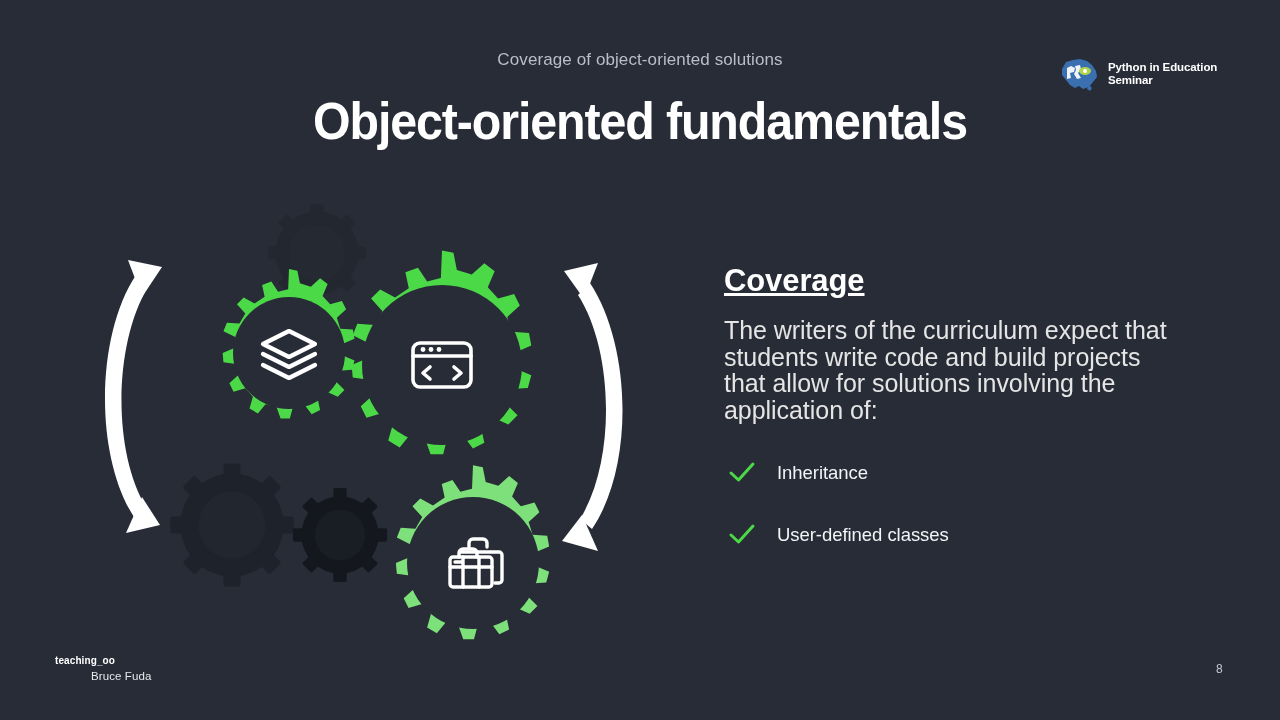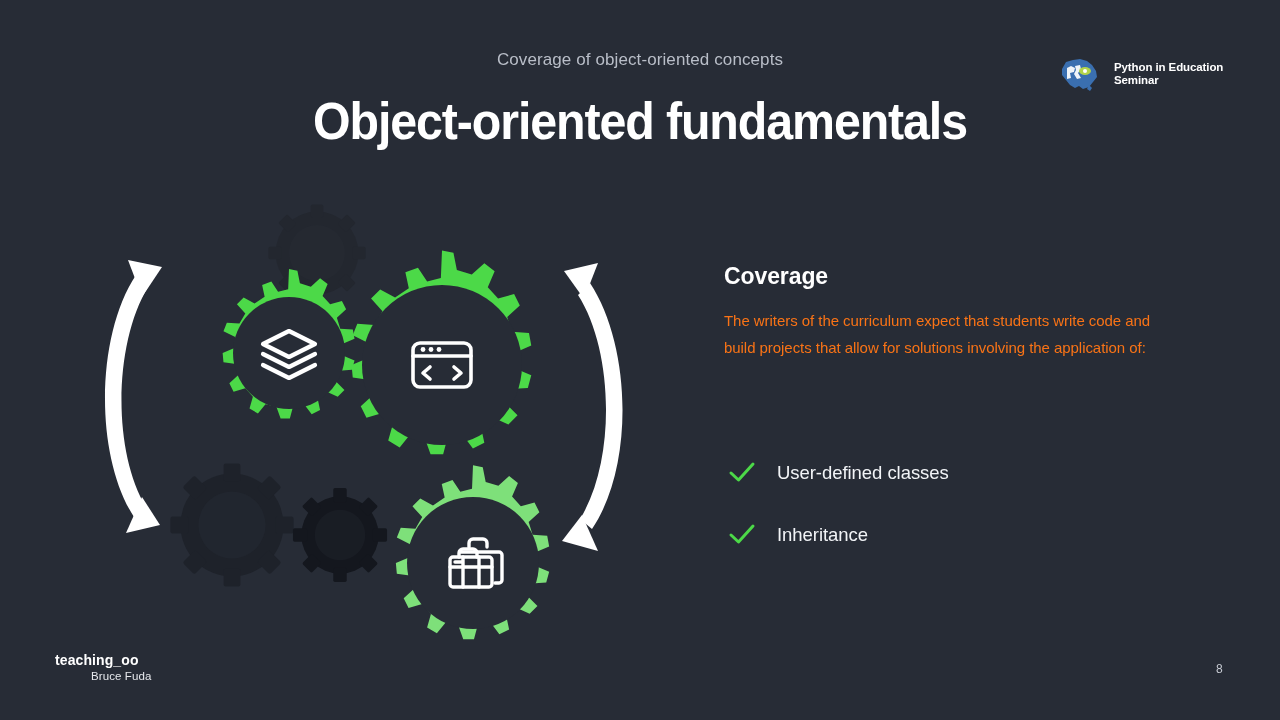--- a/index.html
+++ b/index.html
@@ -44,21 +44,21 @@
     transform: scaleX(0.93);
   }
 
   
   .logo {
     position: absolute;
     top: 56px;
     left: 1056px;
     display: flex;
     align-items: center;
-    gap: 14px;
+    gap: 8px;
   }
   .logo-mark { width: 44px; height: 36px; display: block; }
   .logo-text {
     color: #ffffff;
     font-size: 11.5px;
     font-weight: bold;
     line-height: 13.5px;
     letter-spacing: -0.1px;
     white-space: pre-line;
   }
@@ -74,30 +74,31 @@
   .gear-art svg { width: 100%; height: 100%; display: block; }
 
   
   .right-col {
     position: absolute;
     left: 724px;
     top: 263px;
     width: 470px;
   }
   .coverage-heading {
-    font-size: 23px;
+    font-size: 31px;
     font-weight: bold;
     color: #ffffff;
     letter-spacing: -0.1px;
+    text-decoration: underline;
   }
   .coverage-body {
     margin-top: 18px;
-    font-size: 15px;
+    font-size: 25px;
     line-height: 26.5px;
-    color: #f97316;
+    color: #e5e5e5;
     letter-spacing: -0.05px;
     max-width: 452px;
   }
 
   .check-list {
     position: absolute;
     left: 725px;
     top: 450px;
     width: 460px;
   }
@@ -124,21 +125,21 @@
   }
 
   
   .footer {
     position: absolute;
     left: 55px;
     top: 653px;
     line-height: 15.5px;
   }
   .footer-title {
-    font-size: 14px;
+    font-size: 10px;
     font-weight: bold;
     color: #ffffff;
     letter-spacing: 0.1px;
   }
   .footer-author {
     font-size: 11.5px;
     color: #e6e8ec;
     letter-spacing: 0.1px;
     padding-left: 36px;
   }
@@ -148,21 +149,21 @@
     top: 662px;
     font-size: 12px;
     color: #c6cad2;
   }
 </style>
 </head>
 <body>
 
 <div class="slide">
 
-  <div class="eyebrow">Coverage of object-oriented concepts</div>
+  <div class="eyebrow">Coverage of object-oriented solutions</div>
 
   <div class="slide-title">Object-oriented fundamentals</div>
 
   <div class="logo">
     <span class="logo-mark">
       <svg viewBox="0 0 44 36" xmlns="http://www.w3.org/2000/svg">
         <path d="M6 13 L10 6 L17 4 L24 3 L31 5 L36 9 L40 15 L41 21 L37 26 L33 31 L27 33 L23 30 L19 32 L14 29 L10 24 L6 19 Z" fill="#3a6fb0"></path>
         <path d="M33 29 L36 32 L34 35 L31 33 Z" fill="#3a6fb0"></path>
         <path d="M11 12 L15 10 L19 12 L18 16 L14 17 L15 22 L11 23 Z" fill="#ffffff" opacity="0.92"></path>
         <path d="M19 10 L24 9 L25 13 L22 17 L25 22 L21 23 L18 18 L20 14 Z" fill="#ffffff" opacity="0.92"></path>
@@ -303,30 +304,30 @@
   </div>
 
   <div class="check-list">
 
     <div class="check-item">
       <span class="check-icon">
         <svg viewBox="0 0 30 30" xmlns="http://www.w3.org/2000/svg">
           <path d="M4,15 L11.5,22 L26,6" fill="none" stroke="#4cd948" stroke-width="3" stroke-linecap="round" stroke-linejoin="round"></path>
         </svg>
       </span>
-      <span class="check-label">User-defined classes</span>
+      <span class="check-label">Inheritance</span>
     </div>
 
     <div class="check-item">
       <span class="check-icon">
         <svg viewBox="0 0 30 30" xmlns="http://www.w3.org/2000/svg">
           <path d="M4,15 L11.5,22 L26,6" fill="none" stroke="#4cd948" stroke-width="3" stroke-linecap="round" stroke-linejoin="round"></path>
         </svg>
       </span>
-      <span class="check-label">Inheritance</span>
+      <span class="check-label">User-defined classes</span>
     </div>
 
 
   </div>
 
   <div class="footer">
     <div class="footer-title">teaching_oo</div>
     <div class="footer-author">Bruce Fuda</div>
   </div>
 

